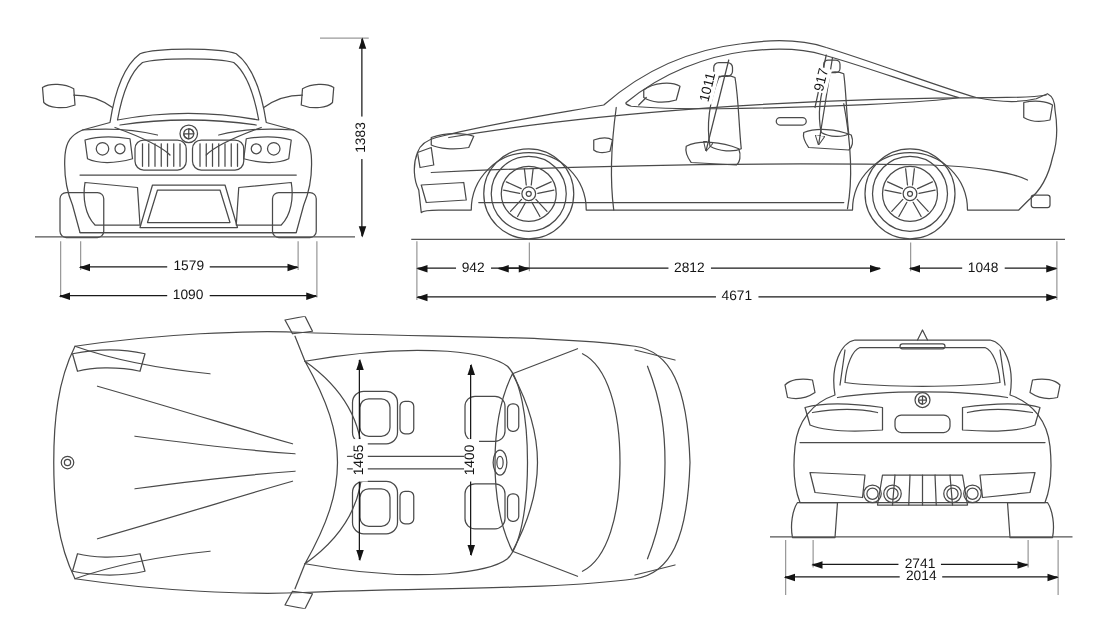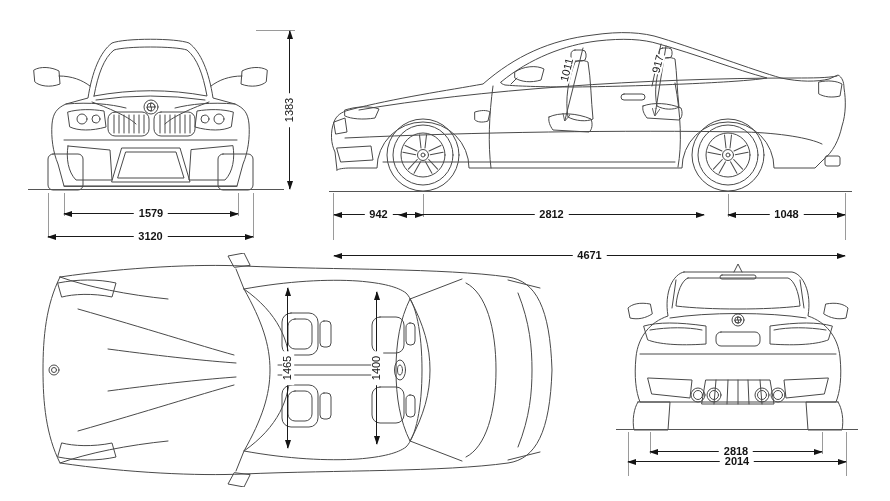--- a/index.html
+++ b/index.html
@@ -14,21 +14,21 @@
   .thin{stroke-width:0.7;}
   .thick{stroke-width:1.4;}
   .gline{position:absolute;height:1.2px;background:#555;}
   .ext{position:absolute;background:#9a9a9a;}
   .ext.v{width:1px;}
   .ext.h{height:1px;}
   .dim-h{position:absolute;height:0;border-top:1.2px solid #1a1a1a;}
   .dim-v{position:absolute;width:0;border-left:1.2px solid #1a1a1a;}
   .lab{position:absolute;background:#fff;font-size:11px;color:#141414;line-height:1.05;
        white-space:nowrap;padding:0 5px;}
-  .dim-h .lab{left:50%;top:0;transform:translate(-50%,-50%);font-weight:bold;}
+  .dim-h .lab{left:50%;top:0;transform:translate(-50%,-50%);}
   .dim-v .lab{top:50%;left:0;transform:translate(-50%,-50%) rotate(-90deg);padding:0 5px;}
   .a{position:absolute;width:0;height:0;}
   .dim-h .a-l{left:-1px;top:-3px;border-top:3.5px solid transparent;border-bottom:3.5px solid transparent;border-right:9px solid #141414;}
   .dim-h .a-r{right:-1px;top:-3px;border-top:3.5px solid transparent;border-bottom:3.5px solid transparent;border-left:9px solid #141414;}
   .dim-v .a-t{top:-1px;left:-3px;border-left:3.5px solid transparent;border-right:3.5px solid transparent;border-bottom:9px solid #141414;}
   .dim-v .a-b{bottom:-1px;left:-3px;border-left:3.5px solid transparent;border-right:3.5px solid transparent;border-top:9px solid #141414;}
   .leader-label{position:absolute;font-size:11px;color:#141414;background:#fff;padding:0 1px;
        transform:translate(-50%,-50%) rotate(-76deg);line-height:1;}
 </style>
 </head>
@@ -324,61 +324,61 @@
     <span class="lab">1383</span>
   </div>
   <div class="dim-h" style="left:64px;top:213px;width:174px">
     <i class="a a-l"></i>
       <i class="a a-r"></i>
     <span class="lab">1579</span>
   </div>
   <div class="dim-h" style="left:48px;top:236px;width:205px">
     <i class="a a-l"></i>
       <i class="a a-r"></i>
-    <span class="lab">3120</span>
+    <span class="lab">1090</span>
   </div>
 
   <span class="leader-label" style="left:567px;top:70px">1011</span>
   <span class="leader-label" style="left:658px;top:64px">917</span>
   <div class="dim-h" style="left:334px;top:214px;width:89px">
     <i class="a a-l"></i>
       <i class="a a-r"></i>
     <span class="lab">942</span>
   </div>
   <div class="dim-h" style="left:399px;top:214px;width:305px">
     <i class="a a-l"></i>
       <i class="a a-r"></i>
     <span class="lab">2812</span>
   </div>
   <div class="dim-h" style="left:728px;top:214px;width:117px">
     <i class="a a-l"></i>
       <i class="a a-r"></i>
     <span class="lab">1048</span>
   </div>
-  <div class="dim-h" style="left:334px;top:255px;width:511px">
+  <div class="dim-h" style="left:334px;top:237px;width:511px">
     <i class="a a-l"></i>
       <i class="a a-r"></i>
     <span class="lab">4671</span>
   </div>
 
   <div class="dim-v" style="left:287px;top:288px;height:160px">
     <i class="a a-t"></i>
       <i class="a a-b"></i>
     <span class="lab">1465</span>
   </div>
   <div class="dim-v" style="left:376px;top:292px;height:152px">
     <i class="a a-t"></i>
       <i class="a a-b"></i>
     <span class="lab">1400</span>
   </div>
 
   <div class="dim-h" style="left:650px;top:451px;width:172px">
     <i class="a a-l"></i>
       <i class="a a-r"></i>
-    <span class="lab">2818</span>
+    <span class="lab">2741</span>
   </div>
   <div class="dim-h" style="left:628px;top:461px;width:218px">
     <i class="a a-l"></i>
       <i class="a a-r"></i>
     <span class="lab">2014</span>
   </div>
 
 </div>
 
 </body></html>

